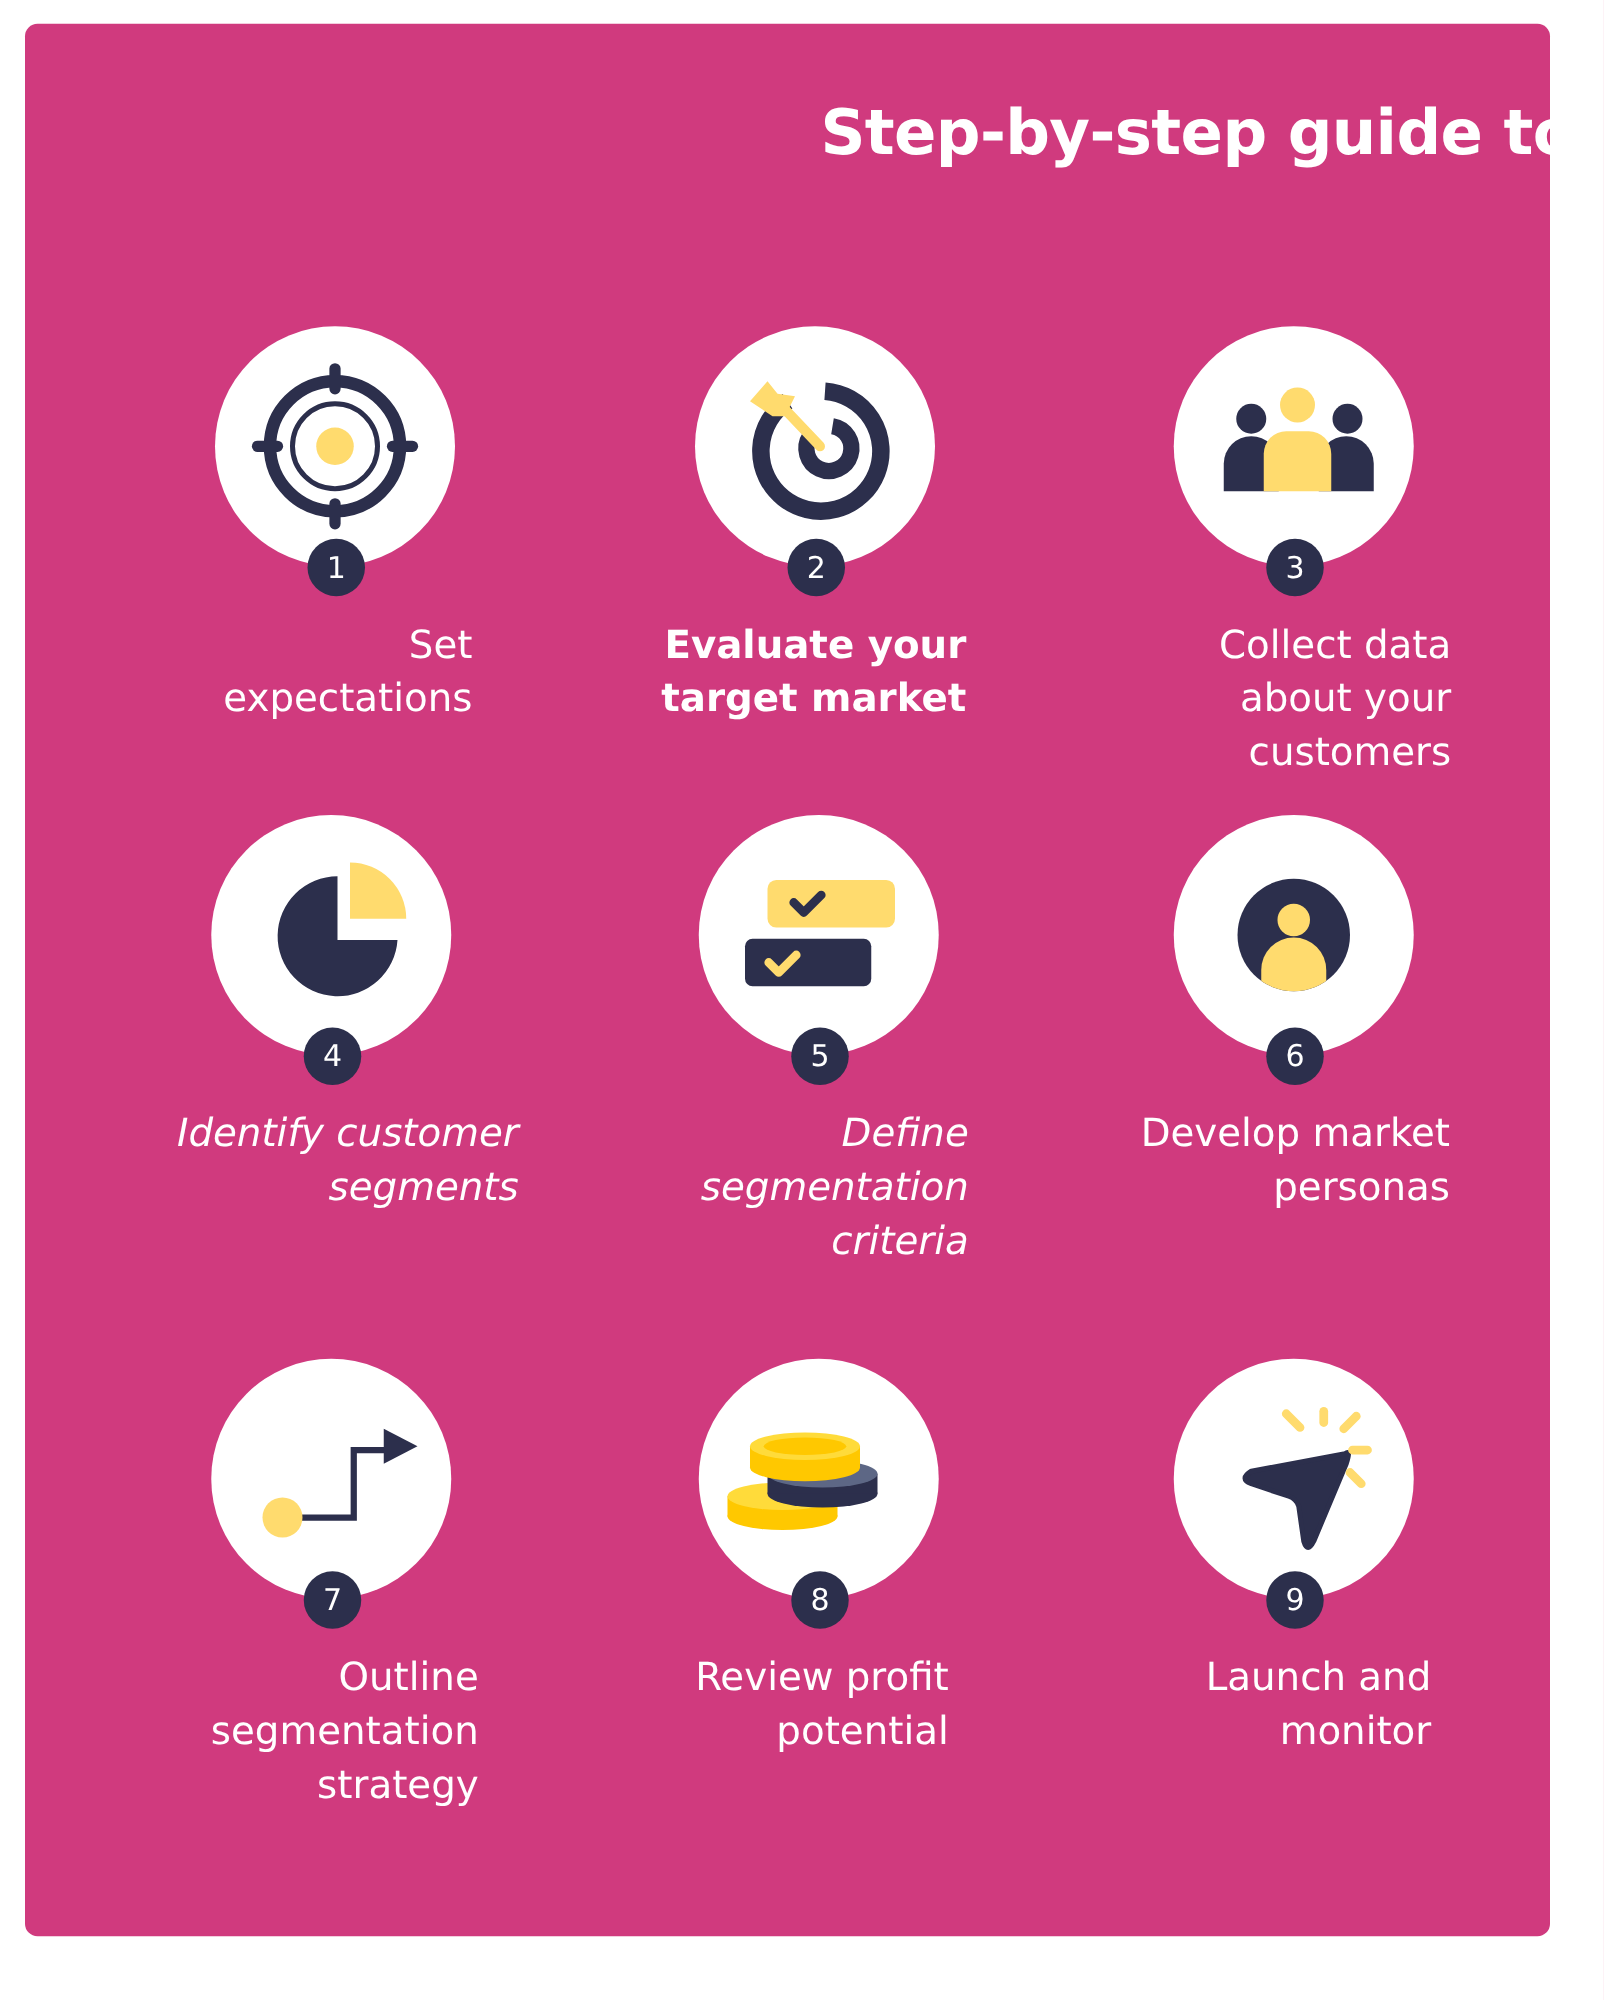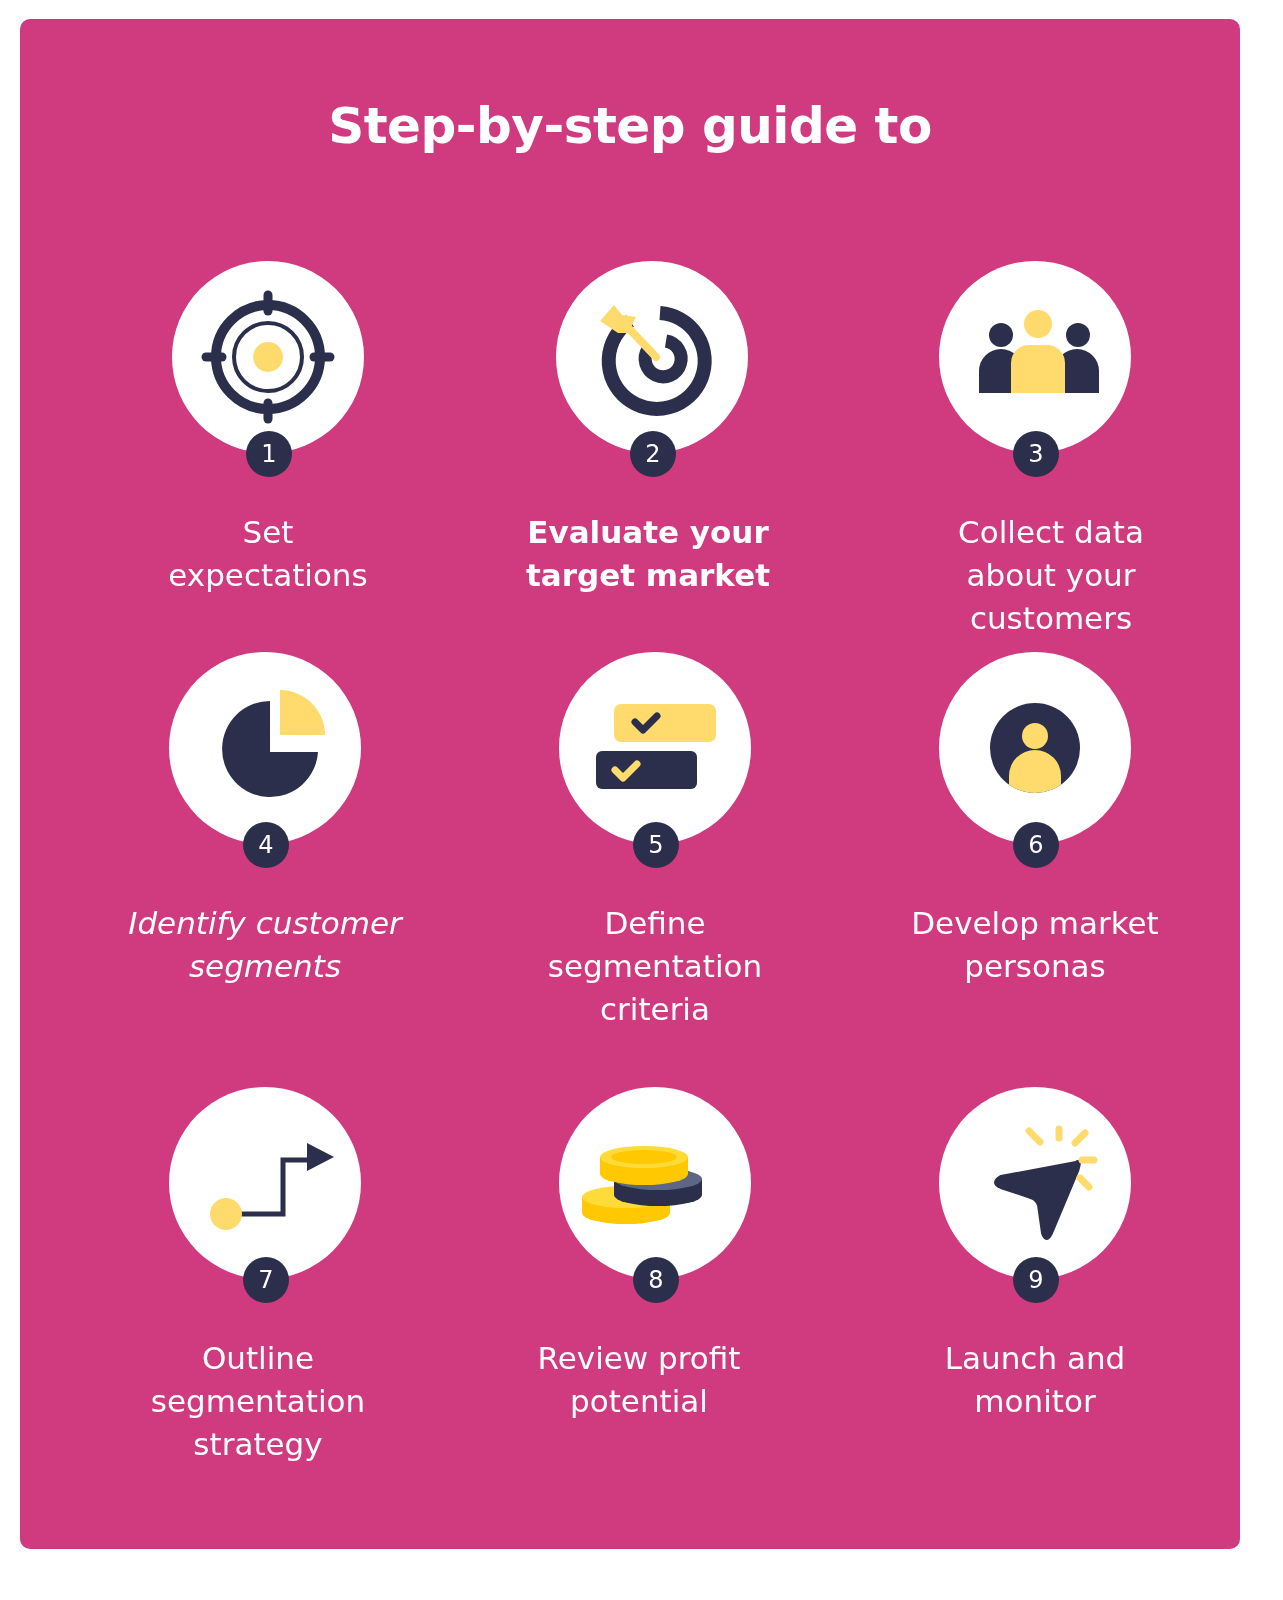--- a/index.html
+++ b/index.html
@@ -1,23 +1,23 @@
 <!DOCTYPE html>
 <html><head>
 <meta charset="utf-8">
 <style>
   html, body { margin:0; padding:0; background:#ffffff; }
   body { width:1283px; height:1600px; position:relative; overflow:hidden; font-family:"DejaVu Sans", sans-serif; }
   .card { position:absolute; left:20px; top:19px; width:1220px; height:1530px; background:#D03A7E; border-radius:10px; }
-  .title { position:absolute; left:0; top:94px; width:1260px; text-align:center; color:#fff; font-weight:bold; font-size:50px; line-height:64px; letter-spacing:-0.5px; }
+  .title { position:absolute; left:0; top:74px; width:1260px; text-align:right; color:#fff; font-weight:bold; font-size:50px; line-height:64px; letter-spacing:-0.5px; }
   .step { position:absolute; width:380px; text-align:center; }
   .circle { position:absolute; width:192px; height:192px; border-radius:50%; background:#fff; left:94px; top:0; }
   .circle svg { position:absolute; left:0; top:0; width:192px; height:192px; }
   .badge { position:absolute; left:168px; top:170px; width:46px; height:46px; border-radius:50%; background:#2C2F4C; color:#fff; font-size:24px; line-height:46px; text-align:center; }
-  .label { position:absolute; left:0; top:234px; width:380px; color:#fff; font-size:31px; line-height:43px; text-align:center;margin-top:16px; }
+  .label { position:absolute; left:0; top:234px; width:380px; color:#fff; font-size:31px; line-height:43px; text-align:right; }
 </style>
 </head>
 <body>
 
 <div class="card"></div>
 
 <div class="title">
   <div>Step-by-step guide to</div>
 </div>
 
@@ -81,21 +81,21 @@
 <div class="step" style="left:465px; top:652px;">
   <div class="circle">
     <svg viewBox="0 0 192 192">
       <rect x="55" y="52" width="102" height="38" rx="7" fill="#FFDB6E"></rect>
       <polyline points="76,70 84,78 98,64" fill="none" stroke="#2C2F4C" stroke-width="7" stroke-linecap="round" stroke-linejoin="round"></polyline>
       <rect x="37" y="99" width="101" height="38" rx="6" fill="#2C2F4C"></rect>
       <polyline points="56,118 64,126 78,112" fill="none" stroke="#FFDB6E" stroke-width="7" stroke-linecap="round" stroke-linejoin="round"></polyline>
     </svg>
   </div>
   <div class="badge">5</div>
-  <div class="label" style="width:240px; left:70px;">Define segmentation criteria</div>
+  <div class="label" style="width:240px; left:70px;font-style:italic;">Define segmentation criteria</div>
 </div>
 
 <div class="step" style="left:845px; top:652px;">
   <div class="circle">
     <svg viewBox="0 0 192 192">
       <defs>
           <clipPath id="av">
             <circle cx="96" cy="96" r="45"></circle>
           </clipPath>
         </defs>

